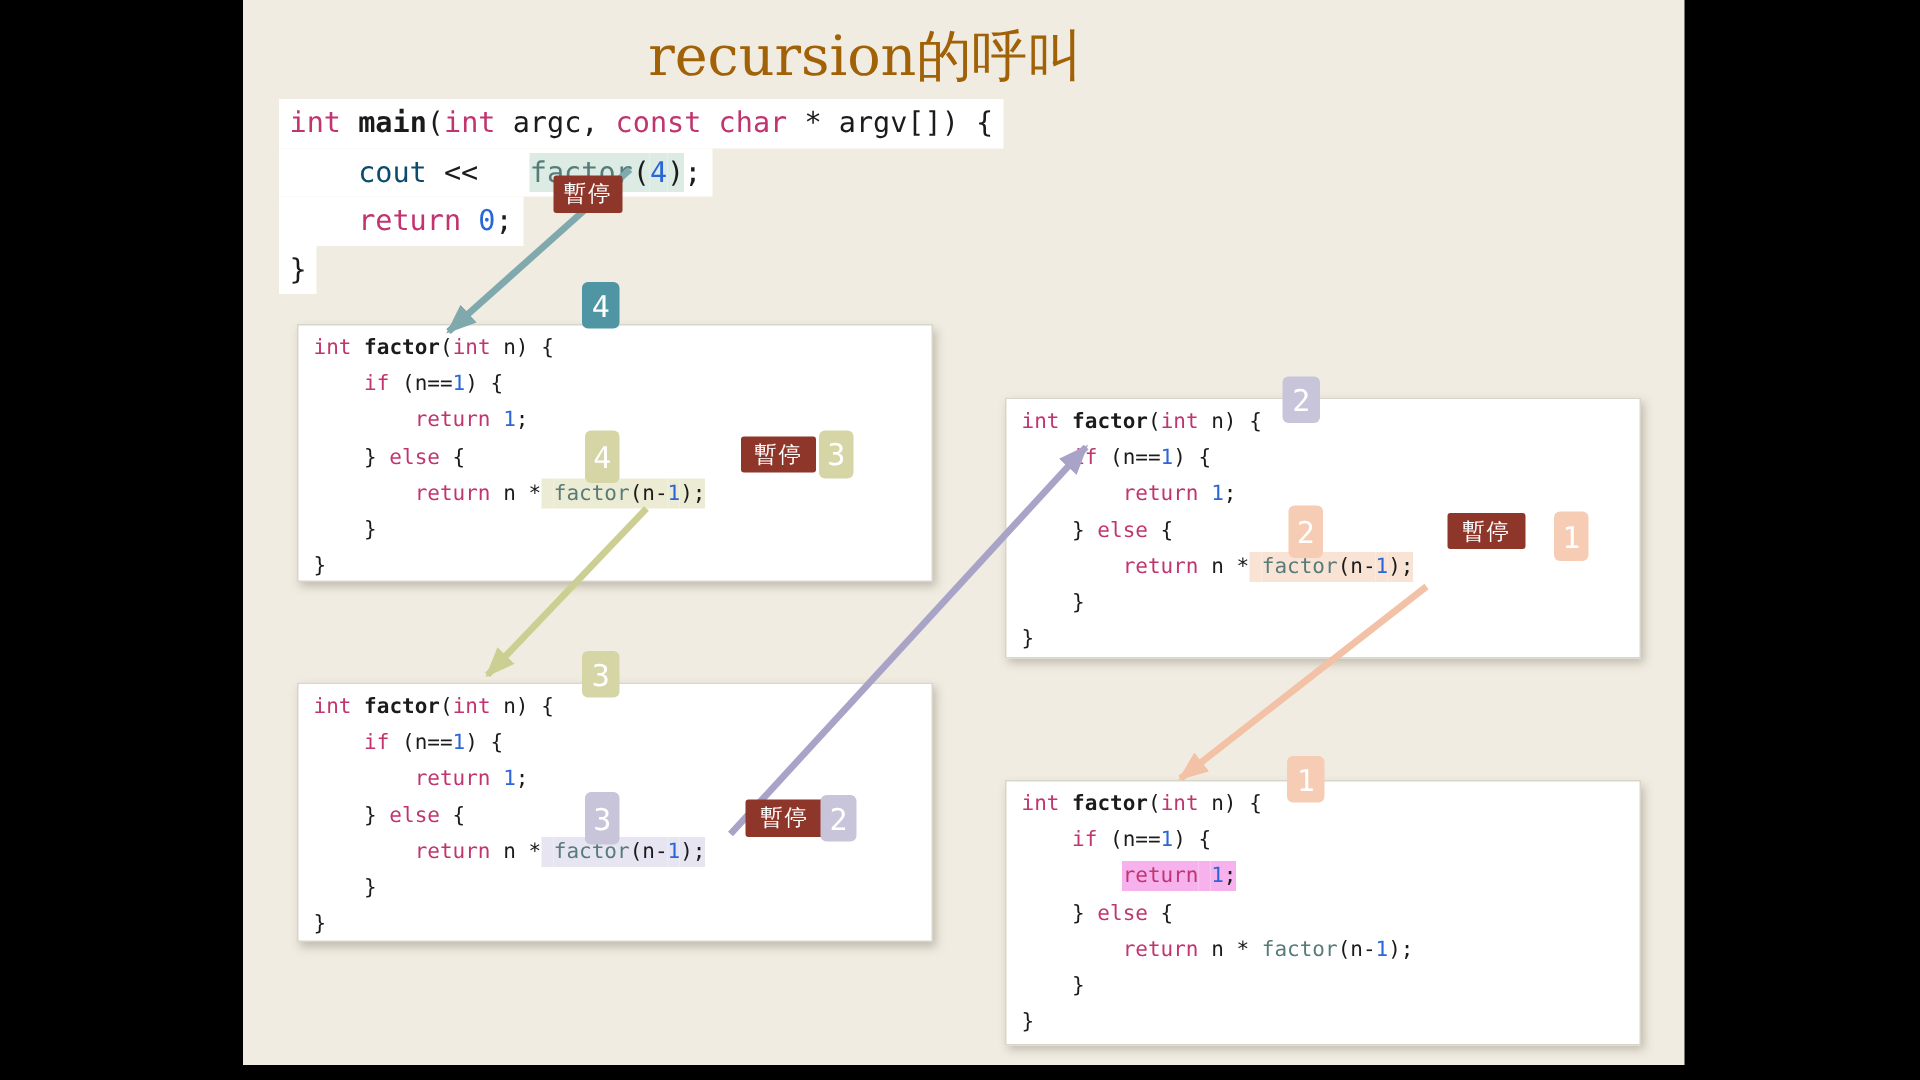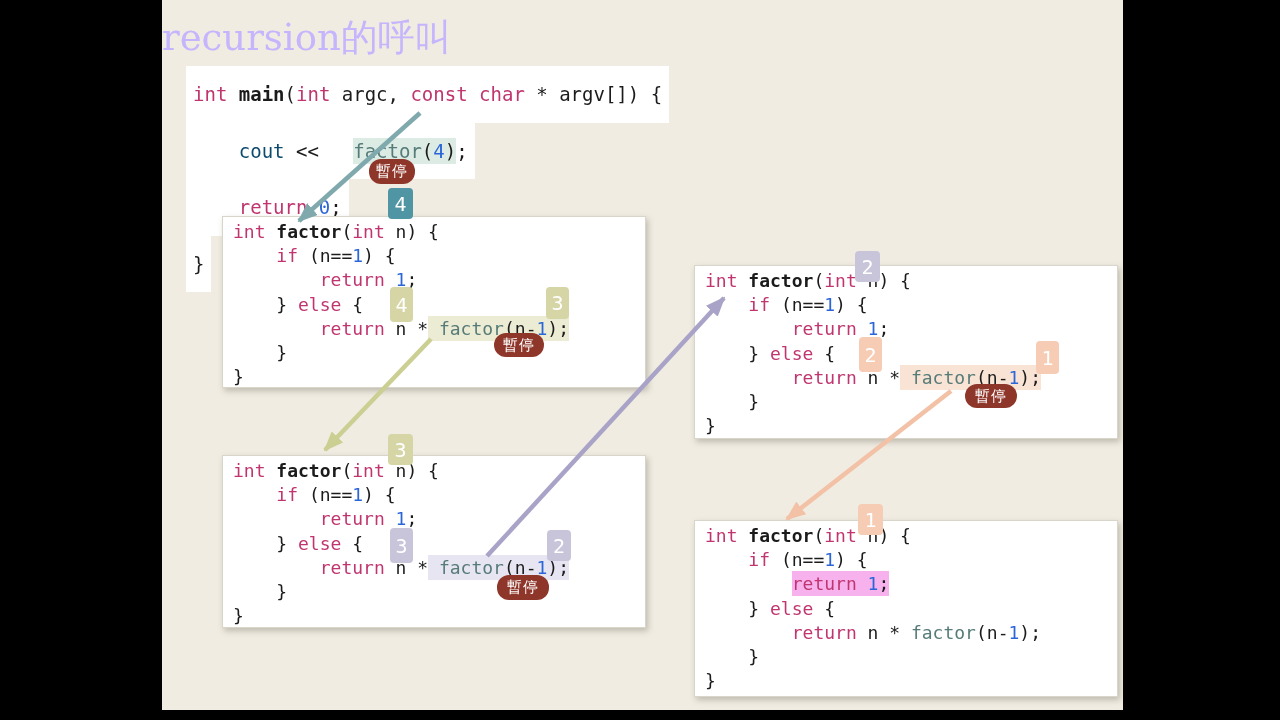--- a/index.html
+++ b/index.html
@@ -9,52 +9,51 @@
     position:relative;
     overflow:hidden;
     font-family:"Liberation Sans", sans-serif;
   }
   .slide {
     position:absolute; left:162px; top:0; width:961px; height:710px;
     background:#f1ece1;
   }
   .title {
     position:absolute; left:162px; top:16px; width:830px;
-    text-align:left;
+    text-align:center;
     font-family:"DejaVu Serif", serif;
     font-size:37px; line-height:44px;
-    color:#c4b5fd;
+    color:#a16207;
     z-index:5;
   }
   .code {
     font-family:"DejaVu Sans Mono", monospace;
     white-space:pre;
     color:#1b1b1b;
   }
   .main-snippet {
     position:absolute; left:186px; top:66px;
     font-size:19px; line-height:24.5px;
     z-index:5;
   }
   .main-snippet .code-line {
     background:#ffffff;
     width:max-content;
-    padding:16px 7px;
+    padding:4px 7px;
   }
   .card {
     position:absolute;
     background:#ffffff;
     border:1px solid #d8d5ca;
     box-shadow:2px 3px 6px rgba(100,95,80,0.35);
     z-index:10;
-    font-size:18px; line-height:24.2px;
+    font-size:14px; line-height:24.2px;
     padding:3px 0 0 10px;
     box-sizing:border-box;
     overflow:hidden;
-    margin-left:24px;
   }
   #card2 { left:198px; top:216px; width:424px; height:172px; }
   #card3 { left:198px; top:455px; width:424px; height:173px; }
   #card4 { left:670px; top:265px; width:424px; height:174px; }
   #card5 { left:670px; top:520px; width:424px; height:177px; }
 
   .tk-kw   { color:#c0356f; }
   .tk-num  { color:#2a66d8; }
   .tk-cout { color:#0c4a6e; }
   .tk-call { color:#567b78; }
@@ -78,24 +77,23 @@
     font-family:"DejaVu Sans Mono", monospace;
     font-size:20px;
   }
   .badge-teal  { background:#4f95a3; }
   .badge-olive { background:#d6d5a6; }
   .badge-lav   { background:#c8c4da; }
   .badge-peach { background:#f6ccb4; }
   .pause {
     background:#8e362a;
     font-size:15px;
-    border-radius:12px;
+    border-radius:2px;
     font-family:"Liberation Sans", sans-serif;
     letter-spacing:1px;
-    margin-top:42px;
   }
 </style>
 </head>
 <body>
 
 <div class="slide"></div>
 
 <div class="title">recursion的呼叫</div>
 
 <div class="code main-snippet"><div class="code-line"><span class="tk-kw">int</span><span> </span><span class="tk-fn">main</span><span>(</span><span class="tk-kw">int</span><span> argc, </span><span class="tk-kw">const</span><span> </span><span class="tk-kw">char</span><span> * argv[]) {</span></div><div class="code-line"><span>    </span><span class="tk-cout">cout</span><span> &lt;&lt; </span><span>  </span><span class="tk-call hl-mint">factor</span><span class="hl-mint">(</span><span class="tk-num hl-mint">4</span><span class="hl-mint">)</span><span>;</span></div><div class="code-line"><span>    </span><span class="tk-kw">return</span><span> </span><span class="tk-num">0</span><span>;</span></div><div class="code-line"><span>}</span></div></div>

